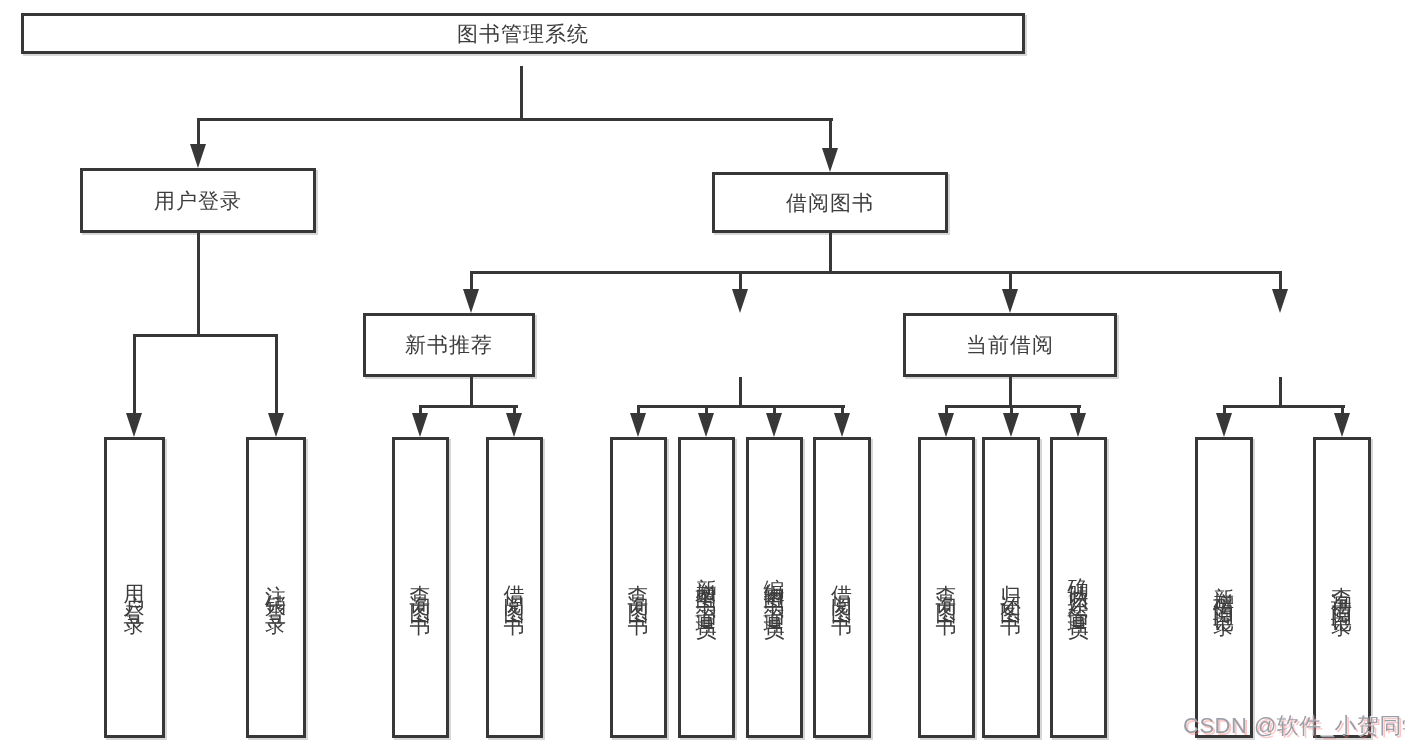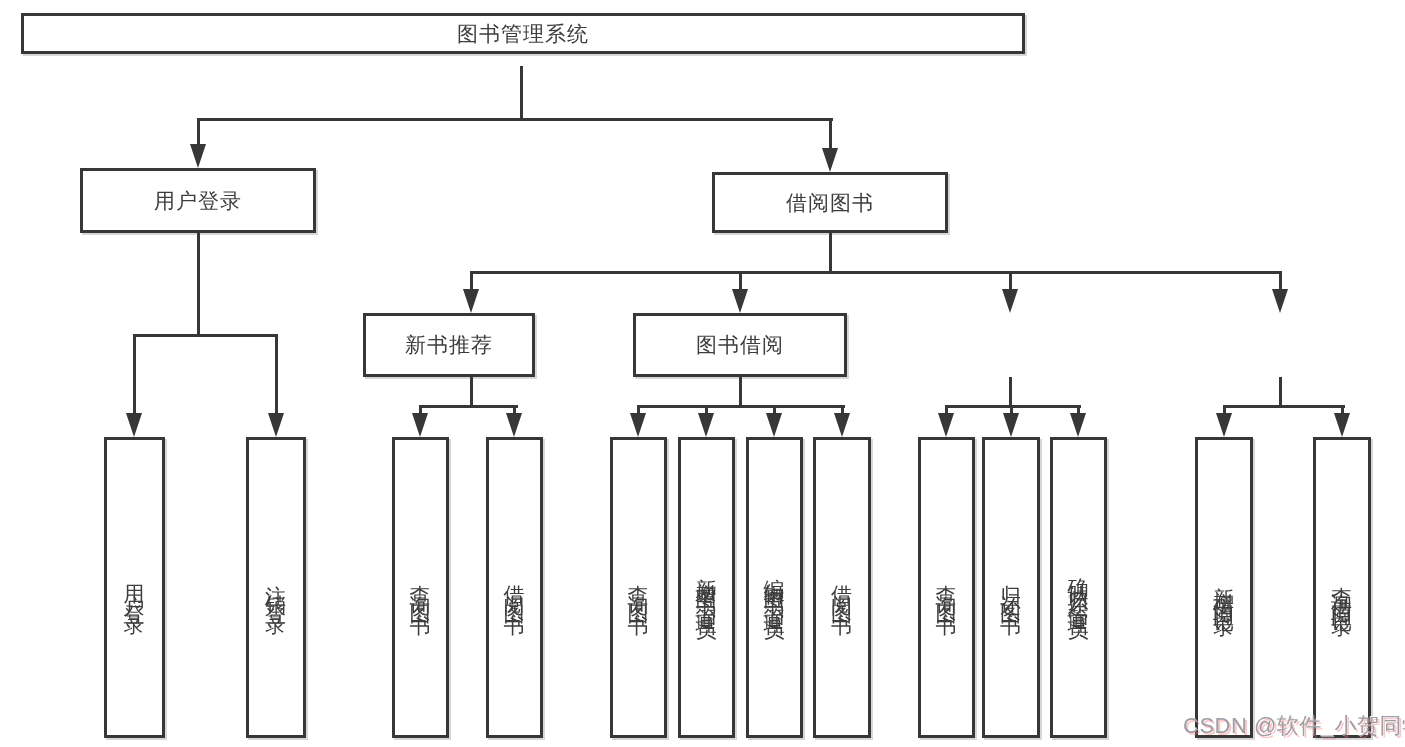--- a/index.html
+++ b/index.html
@@ -71,22 +71,22 @@
   <div class="vline" style="left:739px;top:271px;height:21px"></div>
   <div class="arr" style="left:732px;top:289px"></div>
   <div class="vline" style="left:1009px;top:271px;height:21px"></div>
   <div class="arr" style="left:1002px;top:289px"></div>
   <div class="vline" style="left:1279px;top:271px;height:21px"></div>
   <div class="arr" style="left:1272px;top:289px"></div>
 
   <div class="node" style="left:363px;top:313px;width:172px;height:64px">
     <span class="hlabel">新书推荐</span>
   </div>
-  <div class="node" style="left:633px;top:313px;width:214px;height:64px">
-    <span class="hlabel">图书借阅</span>
+  <div class="node" style="left:903px;top:313px;width:214px;height:64px">
+    <span class="hlabel">当前借阅</span>
   </div>
 
   <div class="vline" style="left:470px;top:377px;height:31px"></div>
   <div class="hline" style="left:419px;top:405px;width:99px"></div>
   <div class="vline" style="left:419px;top:405px;height:12px"></div>
   <div class="arr" style="left:412px;top:413px"></div>
   <div class="vline" style="left:513px;top:405px;height:12px"></div>
   <div class="arr" style="left:506px;top:413px"></div>
 
   <div class="vline" style="left:739px;top:377px;height:31px"></div>

